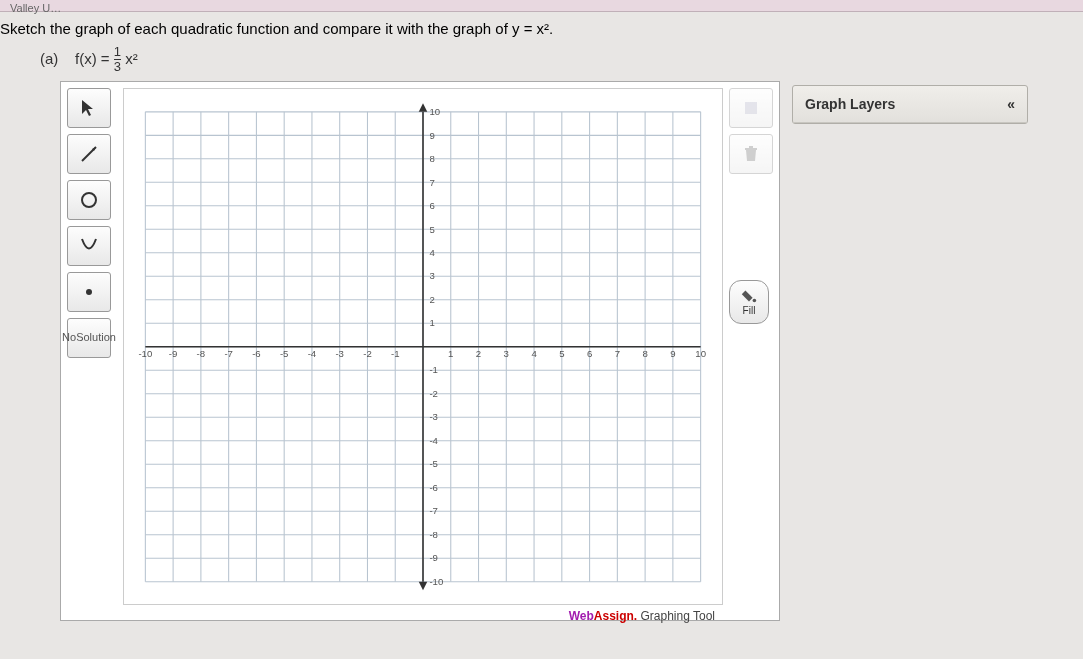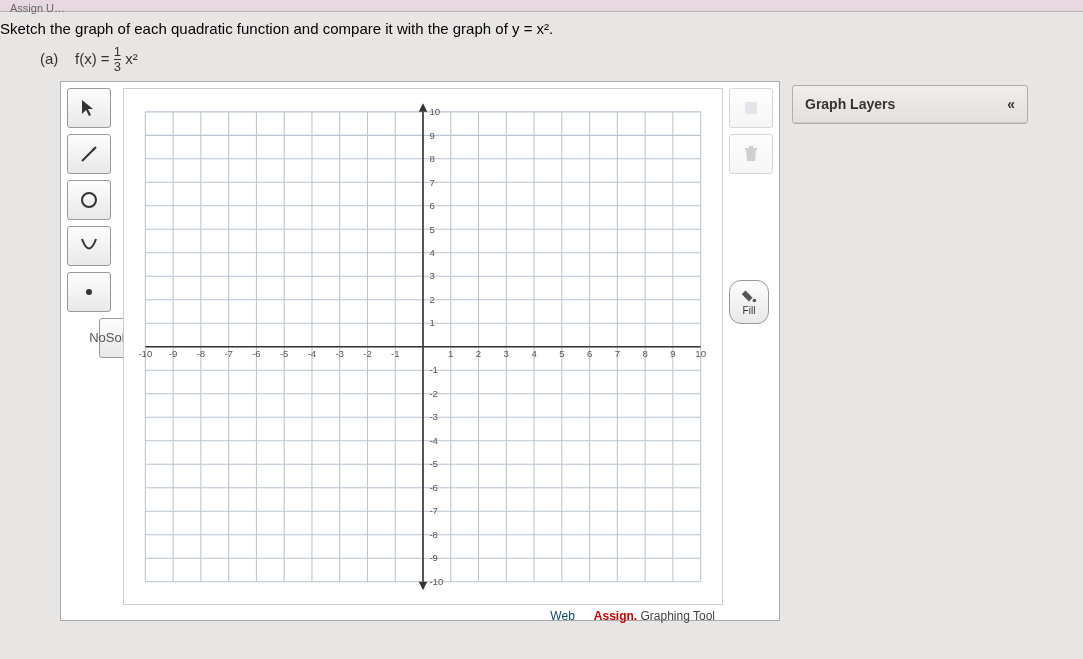--- a/index.html
+++ b/index.html
@@ -59,21 +59,21 @@
       border-radius: 3px;
       background: linear-gradient(#fdfdfd, #e8e8e8);
       display: flex;
       align-items: center;
       justify-content: center;
       font-size: 11px;
       color: #555;
       cursor: pointer;
     }
     .tool-btn svg { width: 20px; height: 20px; }
-    .no-sol { height: 40px; font-size: 13px; text-align: left; line-height: 1.2; padding: 4px 0; margin-left: 32px; }
+    .no-sol { height: 40px; font-size: 11px; text-align: left; line-height: 1.2; padding: 4px 0; }
     .canvas-wrap {
       flex: 1;
       position: relative;
       display: flex;
       flex-direction: column;
     }
     .canvas {
       position: relative;
       flex: 1;
       border: 1px solid #ccc;
@@ -103,22 +103,22 @@
       font-size: 10px;
       cursor: pointer;
       margin-top: 100px;
     }
     .footer {
       text-align: right;
       font-size: 12px;
       padding: 4px 8px 0 0;
       color: #444;
     }
-    .footer .wa1 { color: #0c4a6e; }
-    .footer .wa2 { color: #c00; font-weight: bold; padding-left: 19px; }
+    .footer .wa1 { color: #a21caf; font-weight: bold; }
+    .footer .wa2 { color: #c00; font-weight: bold; }
     .layers-panel {
       width: 236px;
       background: linear-gradient(#f0eeea, #e2e0dc);
       border: 1px solid #b0aea8;
       border-radius: 3px;
       margin-top: 4px;
     }
     .layers-header {
       display: flex;
       justify-content: space-between;
@@ -133,21 +133,21 @@
       line-height: 1.5;
       color: #444;
     }
     .collapse-icon { cursor: pointer; font-weight: bold; }
     .del-icon { opacity: 0.4; }
   </style>
 </head>
 <body>
 
 <div class="top-bar">
-  <span>Assign U…</span>
+  <span>Valley U…</span>
 </div>
 
 <div class="question-text">
   <span>Sketch the graph of each quadratic function and compare it with the graph of y = x².</span>
 </div>
 
 <div class="part-label">
   <span>(a)</span>
   &nbsp;&nbsp;
   <span>f(x) = </span>

